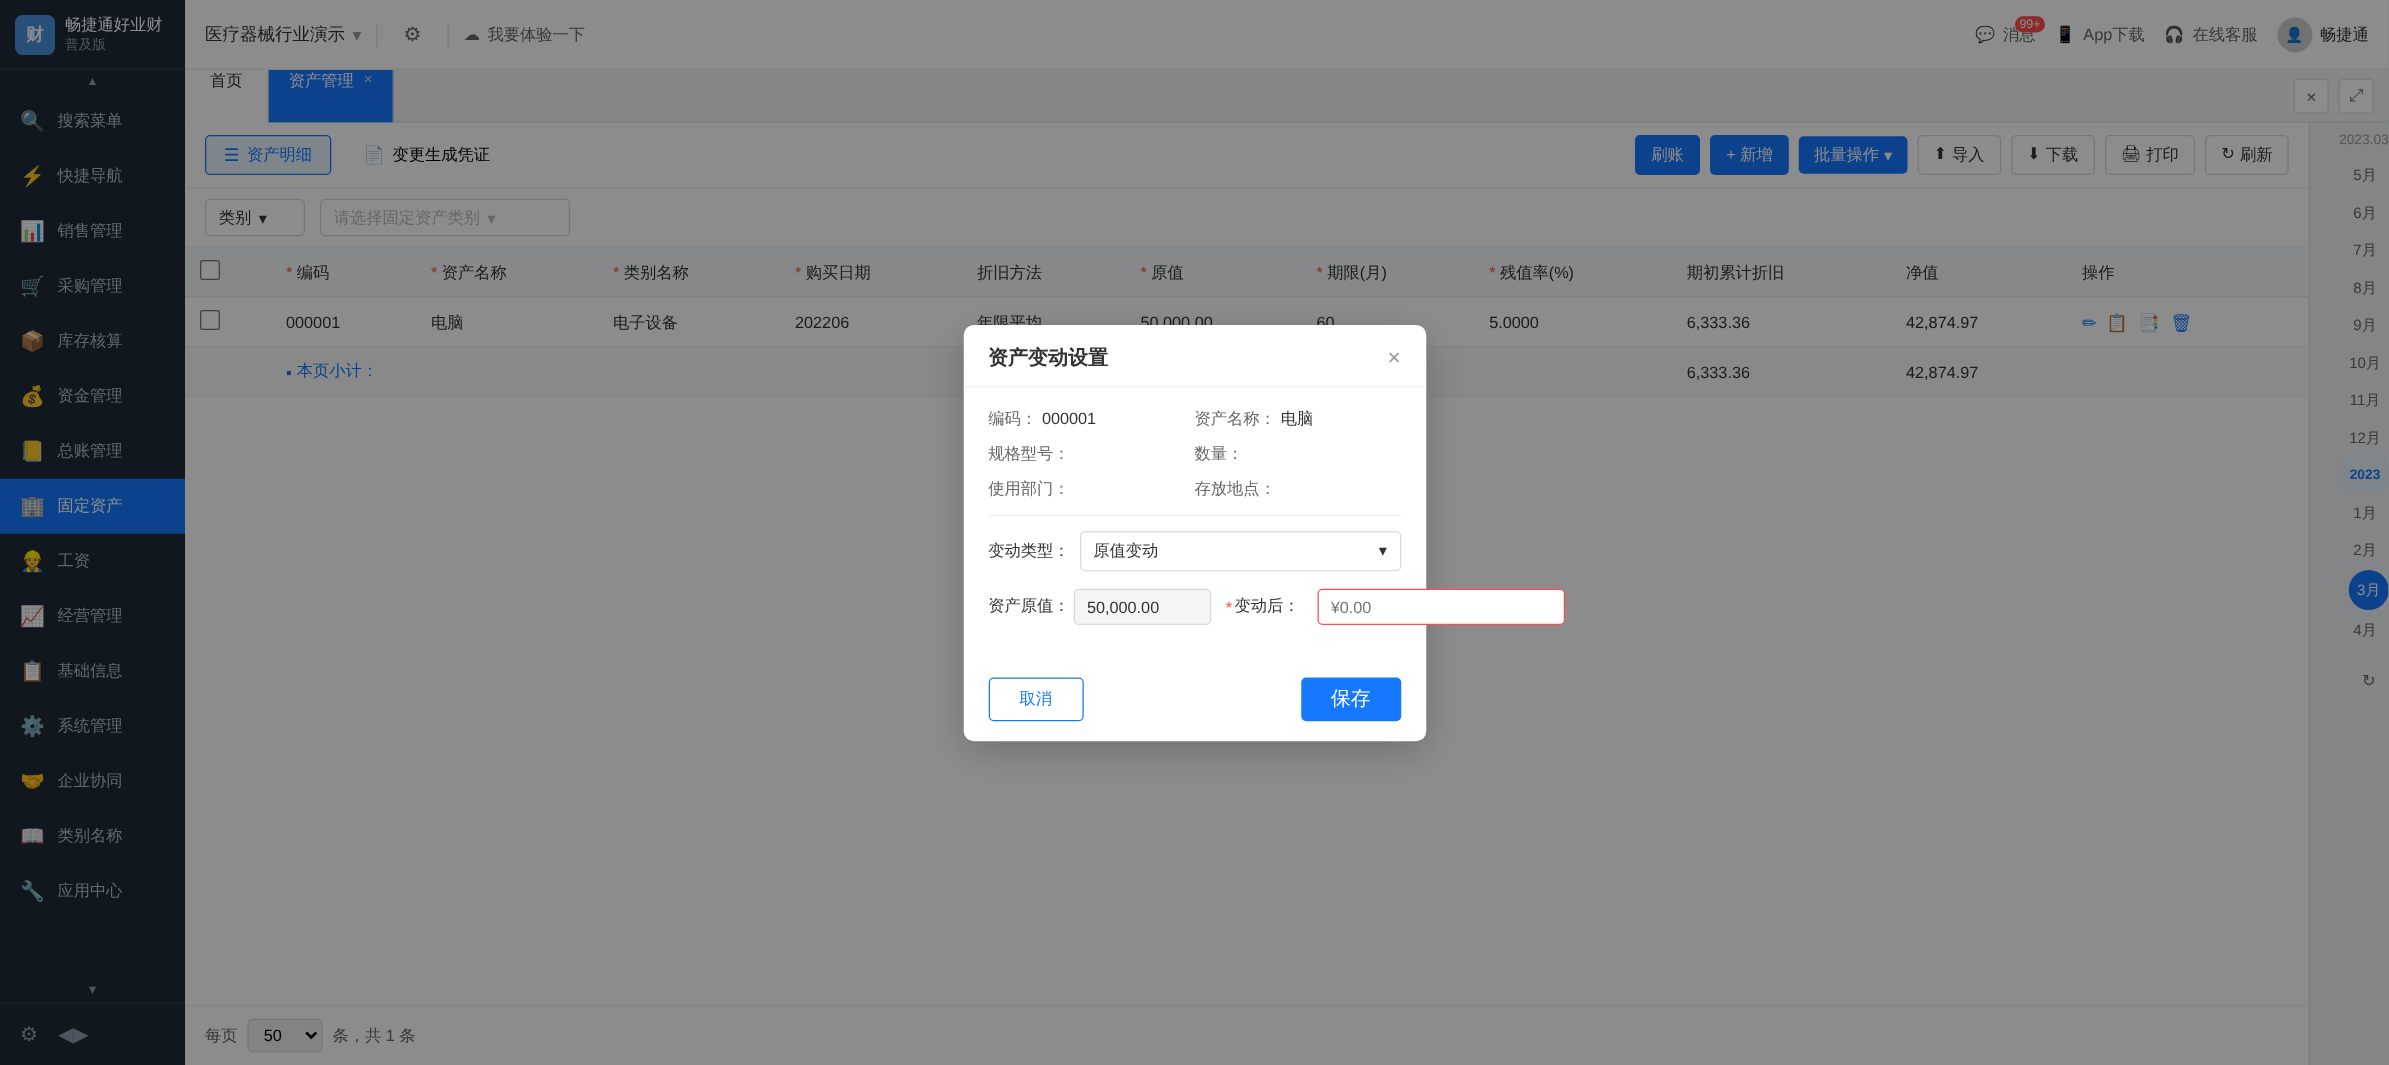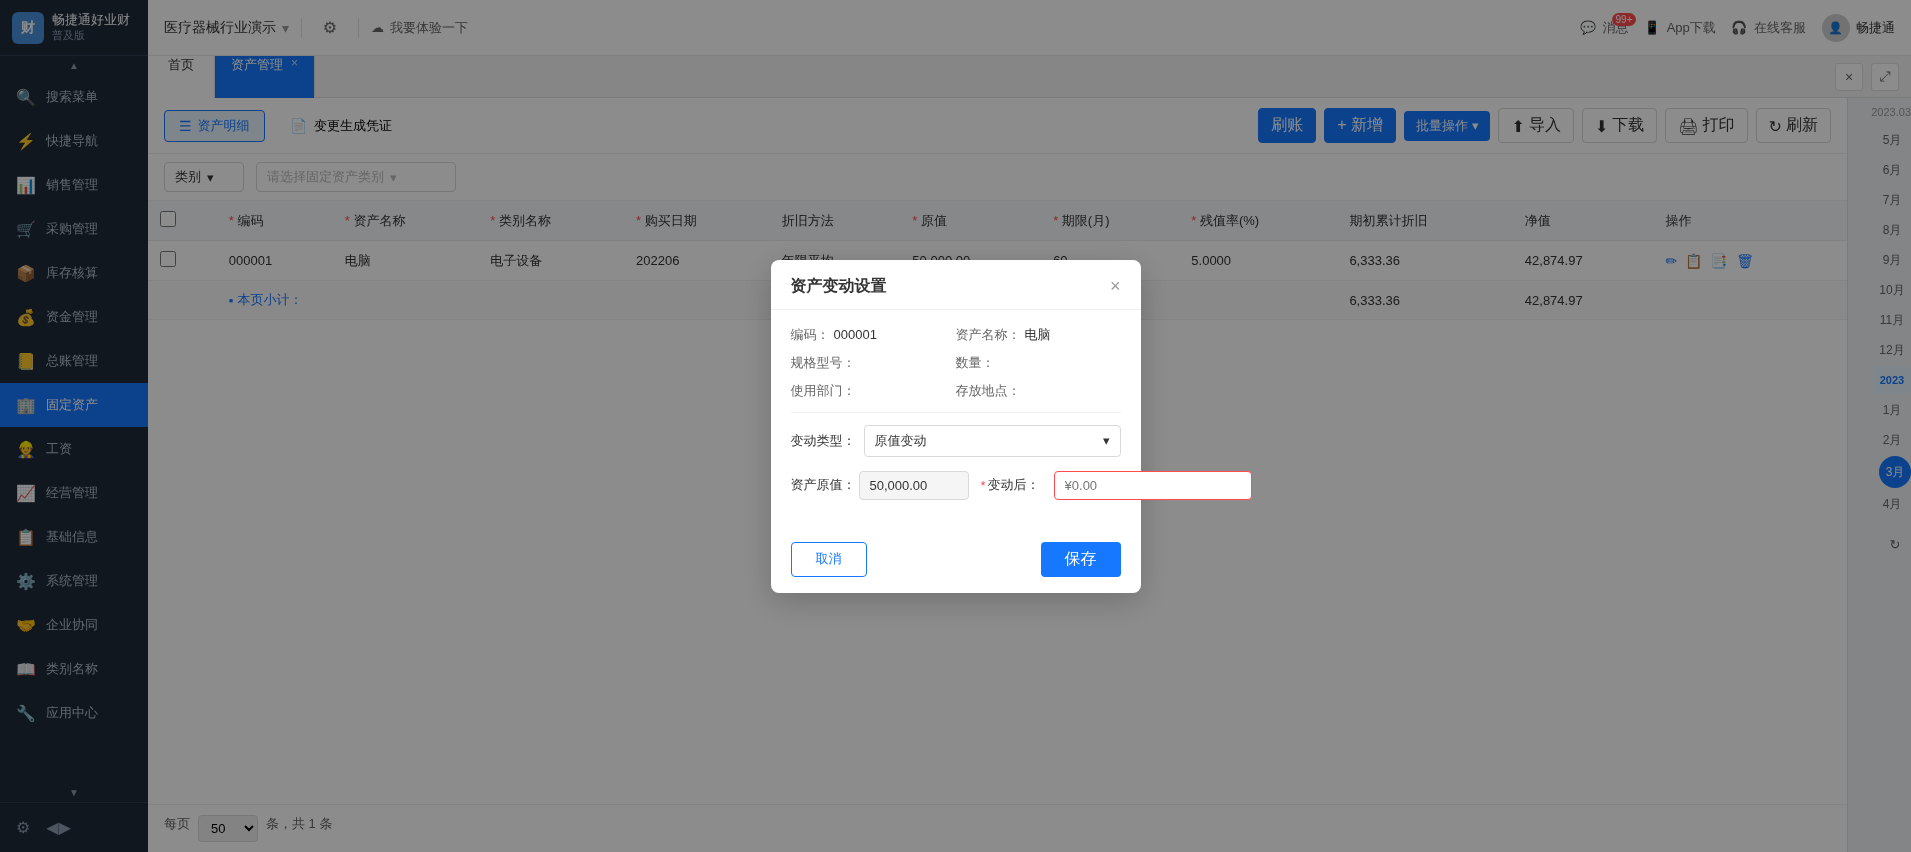--- a/index.html
+++ b/index.html
@@ -47,21 +47,21 @@
     .tabs-right-btn { width: 28px; height: 28px; display: flex; align-items: center; justify-content: center; color: #666; cursor: pointer; border: 1px solid #e0e0e0; border-radius: 3px; background: #fff; font-size: 14px; }
 
     
     .content { flex: 1; display: flex; overflow: hidden; position: relative; }
     .main-content { flex: 1; background: #fff; overflow: hidden; display: flex; flex-direction: column; }
 
     
     .asset-toolbar { padding: 10px 16px; display: flex; align-items: center; gap: 12px; border-bottom: 1px solid #f0f0f0; flex-shrink: 0; }
     .toolbar-tab { display: flex; align-items: center; gap: 6px; padding: 6px 14px; border-radius: 4px; cursor: pointer; font-size: 13px; }
     .toolbar-tab.active { background: #e6f4ff; color: #1677ff; border: 1px solid #1677ff; }
-    .toolbar-btn { display: flex; align-items: flex-end; gap: 4px; padding: 6px 12px; border: 1px solid #d9d9d9; border-radius: 4px; background: #fff; cursor: pointer; font-size: 16px; color: #333; }
+    .toolbar-btn { display: flex; align-items: flex-start; gap: 4px; padding: 6px 12px; border: 1px solid #d9d9d9; border-radius: 4px; background: #fff; cursor: pointer; font-size: 13px; color: #333; }
     .toolbar-btn-primary { background: #1677ff; color: #fff; border-color: #1677ff; }
     .toolbar-right { margin-left: auto; display: flex; align-items: center; gap: 8px; }
     .batch-btn { display: flex; align-items: center; gap: 4px; padding: 6px 12px; background: #1677ff; color: #fff; border: none; border-radius: 4px; cursor: pointer; font-size: 13px; }
 
     
     .filter-row { padding: 8px 16px; display: flex; align-items: center; gap: 12px; border-bottom: 1px solid #f0f0f0; flex-shrink: 0; }
     .filter-select { display: flex; align-items: center; gap: 6px; padding: 5px 10px; border: 1px solid #d9d9d9; border-radius: 4px; background: #fff; cursor: pointer; color: #333; font-size: 13px; min-width: 80px; }
     .filter-select-wide { min-width: 200px; color: #bbb; }
 
     
@@ -70,21 +70,21 @@
     .data-table th { background: #f5f7fa; padding: 10px 12px; text-align: left; color: #333; font-weight: 500; border-bottom: 1px solid #e8eaed; white-space: nowrap; }
     .data-table th.required::before { content: '* '; color: #ff4d4f; }
     .data-table td { padding: 10px 12px; border-bottom: 1px solid #f0f0f0; color: #333; }
     .table-checkbox { width: 16px; height: 16px; cursor: pointer; }
     .action-icons { display: flex; gap: 8px; }
     .action-icon { color: #1677ff; cursor: pointer; font-size: 14px; }
     .subtotal-row td { background: #fafafa; font-weight: 500; }
     .subtotal-label { display: flex; align-items: center; gap: 4px; color: #1677ff; }
 
     
-    .table-footer { padding: 10px 16px; display: flex; gap: 8px; border-top: 1px solid #f0f0f0; font-size: 13px; color: #666; flex-shrink: 0; }
+    .table-footer { padding: 10px 16px; display: flex; align-items: center; gap: 8px; border-top: 1px solid #f0f0f0; font-size: 13px; color: #666; flex-shrink: 0; }
     .page-select { padding: 4px 8px; border: 1px solid #d9d9d9; border-radius: 4px; font-size: 13px; }
 
     
     .right-panel { width: 64px; background: #f0f2f5; border-left: 1px solid #e0e0e0; display: flex; flex-direction: column; align-items: flex-end; padding-top: 8px; overflow-y: auto; flex-shrink: 0; }
     .right-panel-header { font-size: 11px; color: #999; margin-bottom: 8px; text-align: center; }
     .month-item { width: 38px; height: 28px; display: flex; align-items: center; justify-content: center; font-size: 12px; color: #666; cursor: pointer; border-radius: 4px; margin-bottom: 2px; }
     .month-item.active { background: #1677ff; color: #fff; border-radius: 50%; width: 32px; height: 32px; }
     .month-item.year { color: #1677ff; font-size: 11px; font-weight: bold; background: #e6f4ff; }
     .refresh-btn { width: 32px; height: 32px; display: flex; align-items: center; justify-content: center; color: #666; cursor: pointer; margin-top: 8px; }
 

